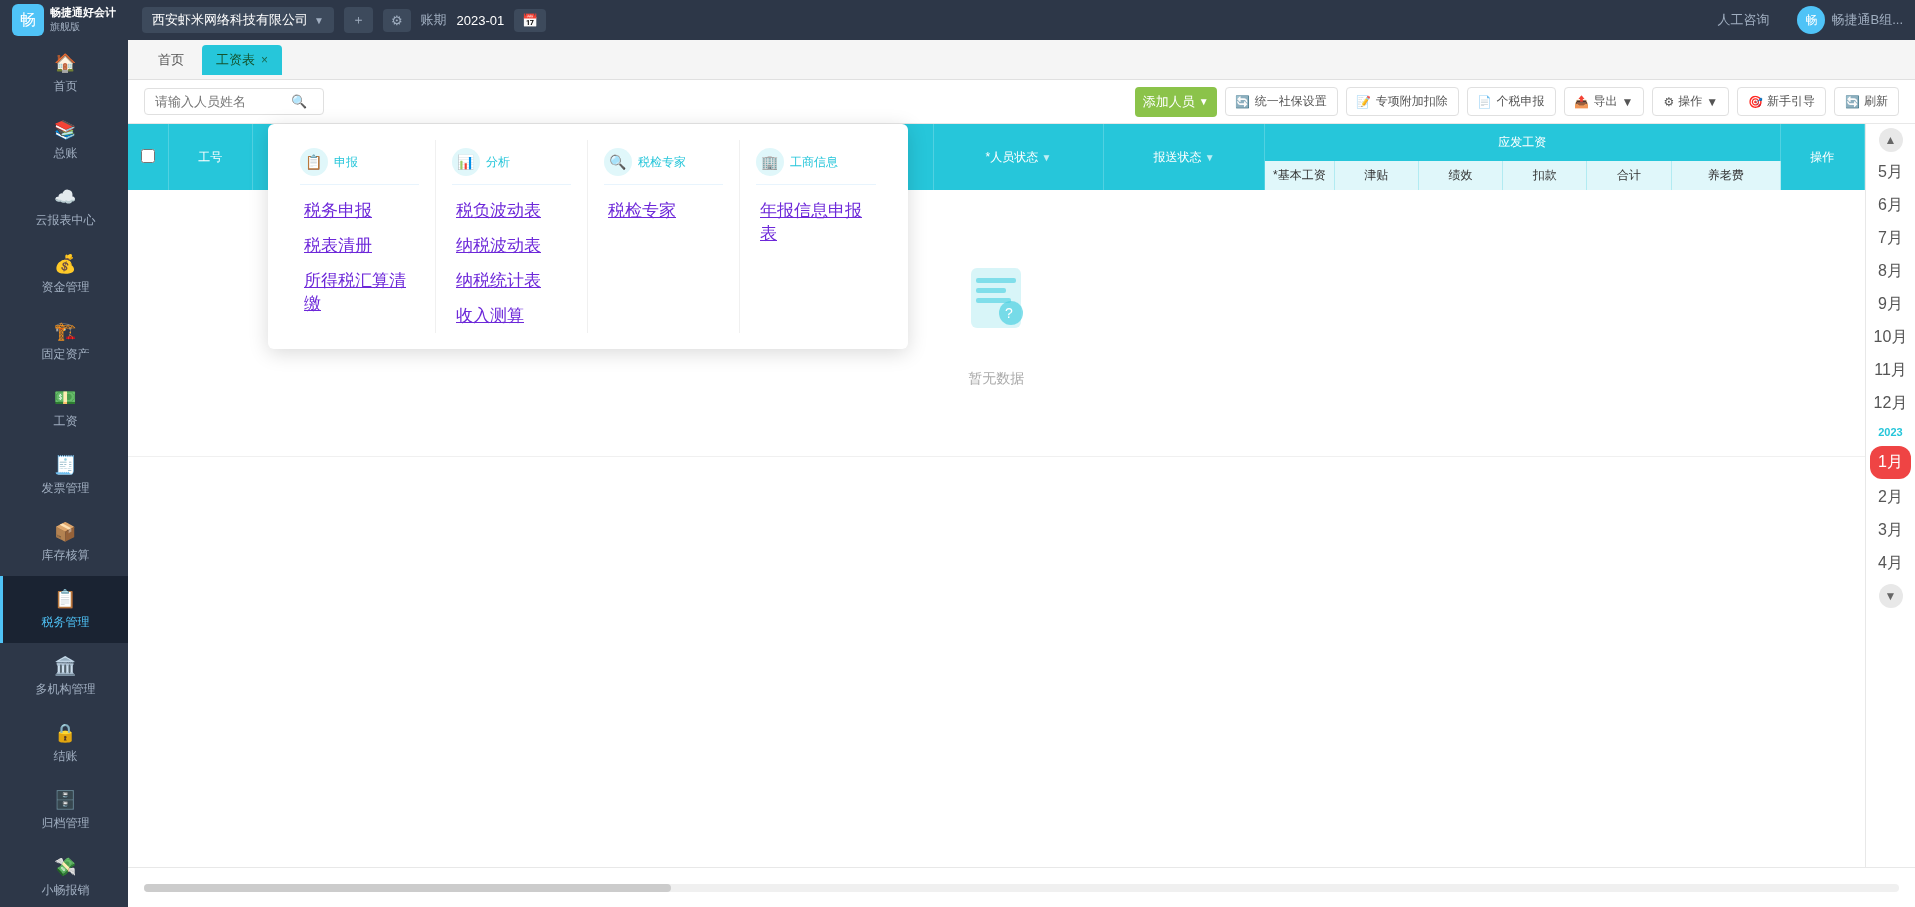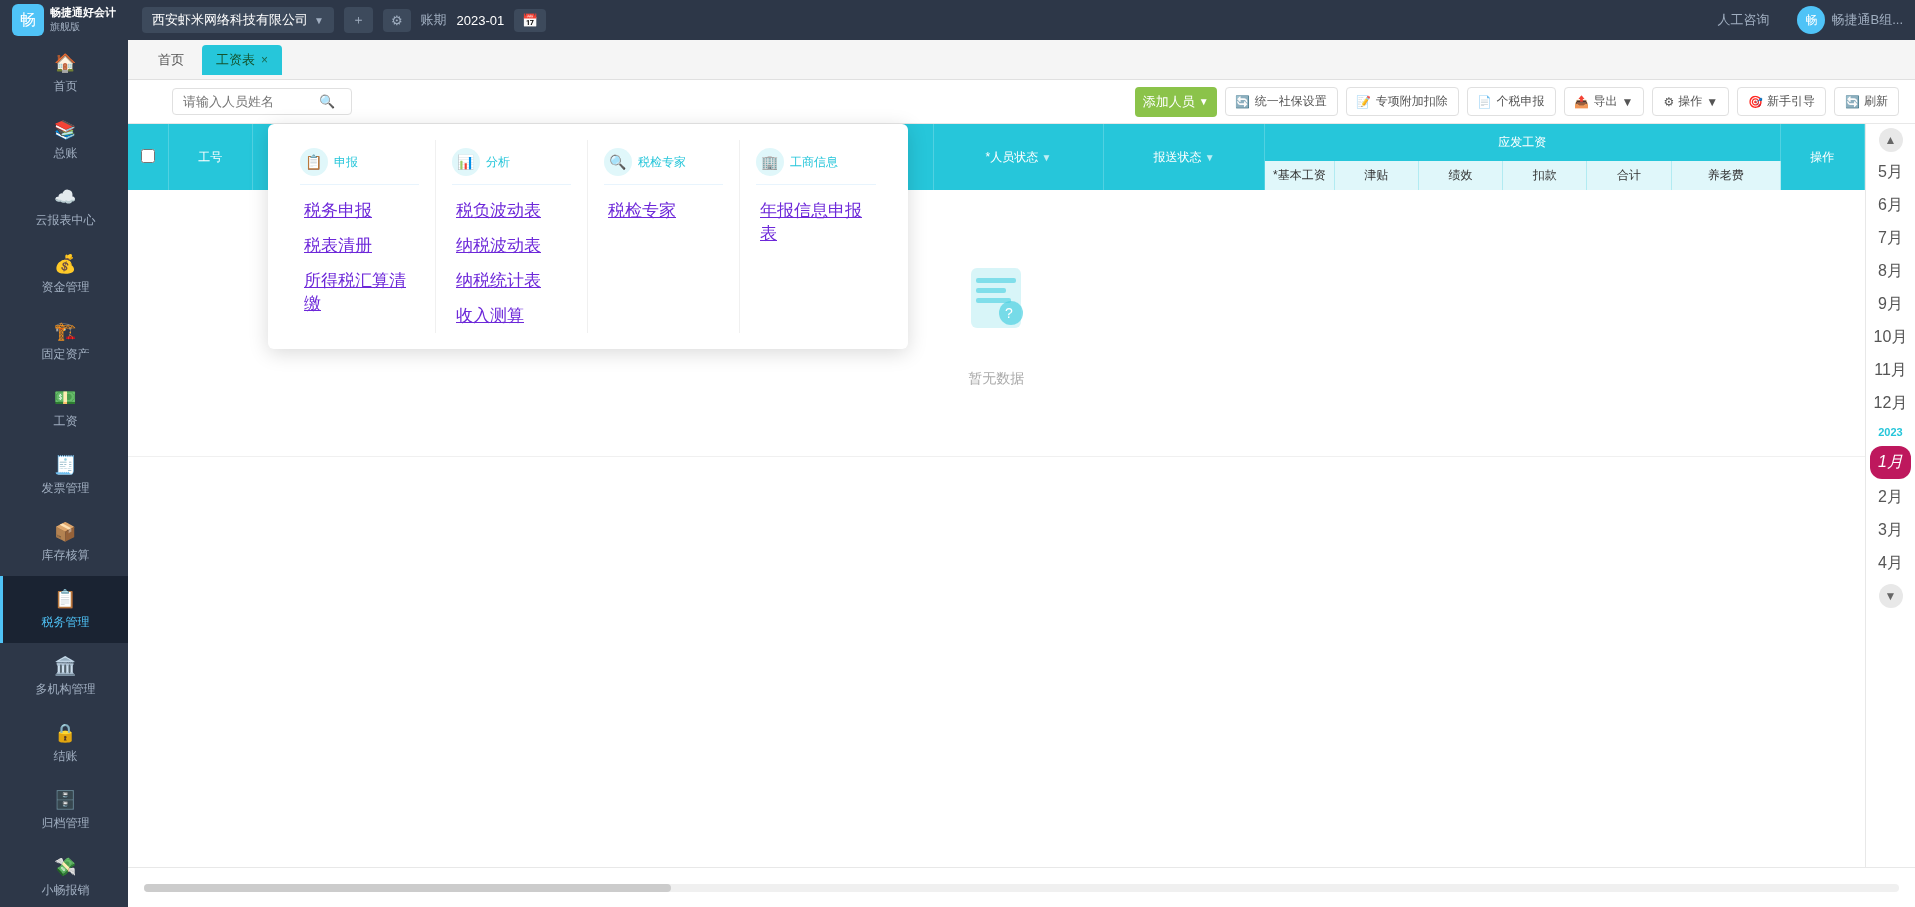--- a/index.html
+++ b/index.html
@@ -35,21 +35,21 @@
 
     
     .tab-bar { height: 40px; background: #f5f5f5; display: flex; align-items: center; padding: 0 16px; gap: 4px; border-bottom: 1px solid #e0e0e0; flex-shrink: 0; }
     .tab { padding: 6px 14px; border-radius: 4px 4px 0 0; cursor: pointer; font-size: 13px; display: flex; align-items: center; gap: 6px; }
     .tab.home { color: #555; background: transparent; }
     .tab.active { background: #26c6da; color: #14532d; }
     .tab .close-btn { font-size: 12px; cursor: pointer; opacity: 0.8; }
 
     
     .toolbar { height: 44px; background: white; display: flex; align-items: center; padding: 0 16px; gap: 8px; border-bottom: 1px solid #e8e8e8; flex-shrink: 0; }
-    .search-input { border: 1px solid #e0e0e0; border-radius: 4px; padding: 5px 10px; font-size: 13px; width: 180px; outline: none; display: flex; align-items: center; gap: 6px; color: #bbb; margin-left: 28px; }
+    .search-input { border: 1px solid #e0e0e0; border-radius: 4px; padding: 5px 10px; font-size: 13px; width: 180px; outline: none; display: flex; align-items: center; gap: 6px; color: #bbb; }
     .search-input input { border: none; outline: none; font-size: 13px; color: #333; width: 130px; }
     .search-icon { color: #aaa; }
     .toolbar-spacer { flex: 1; }
     .add-btn { background: #8bc34a; border: none; border-radius: 4px; color: white; padding: 6px 8px; cursor: pointer; font-size: 13px; display: flex; align-items: center; gap: 4px; }
     .add-btn .dropdown-arrow { font-size: 10px; }
     .toolbar-btn { background: none; border: 1px solid #e0e0e0; border-radius: 4px; padding: 5px 10px; color: #555; cursor: pointer; font-size: 12px; display: flex; align-items: center; gap: 4px; white-space: nowrap; }
 
     
     .table-container { flex: 1; overflow: auto; background: white; }
     table { width: 100%; border-collapse: collapse; min-width: 1300px; }
@@ -72,21 +72,21 @@
     .dropdown-section { padding: 0 16px; border-right: 1px solid #f0f0f0; }
     .dropdown-section:last-child { border-right: none; }
     .section-header { display: flex; align-items: center; gap: 6px; padding: 8px 0; margin-bottom: 8px; border-bottom: 1px solid #e8f4fd; }
     .section-icon { width: 28px; height: 28px; background: #e0f7fa; border-radius: 50%; display: flex; align-items: center; justify-content: center; font-size: 14px; }
     .section-title { color: #26c6da; font-size: 12px; font-weight: normal; }
     .section-item { padding: 6px 4px; color: #6d28d9; font-size: 17px; cursor: pointer; border-radius: 3px; text-decoration: underline; }
 
     
     .calendar-panel { width: 50px; background: white; border-left: 1px solid #e8e8e8; display: flex; flex-direction: column; align-items: center; overflow-y: auto; flex-shrink: 0; }
     .cal-month { padding: 6px 4px; font-size: 16px; color: #555; cursor: pointer; text-align: center; width: 100%; display: flex; justify-content: center; }
-    .cal-month.active { background: #be185d; color: white; border-radius: 12px; margin: 2px 4px; width: calc(100% - 8px); font-style: italic; }
+    .cal-month.active { background: #ef4444; color: white; border-radius: 12px; margin: 2px 4px; width: calc(100% - 8px); }
     .cal-month.year-label { color: #26c6da; font-weight: bold; font-size: 11px; cursor: default; }
     .cal-nav { width: 24px; height: 24px; background: #e8e8e8; border-radius: 50%; display: flex; align-items: center; justify-content: center; cursor: pointer; font-size: 12px; color: #666; margin: 4px; }
 
     
     .table-scroll { height: 40px; background: white; border-top: 1px solid #e8e8e8; display: flex; align-items: center; padding: 0 16px; }
     .scrollbar-track { flex: 1; height: 8px; background: #f0f0f0; border-radius: 4px; position: relative; }
     .scrollbar-thumb { width: 30%; height: 100%; background: #ccc; border-radius: 4px; }
   </style>
 </head>
 <body>

